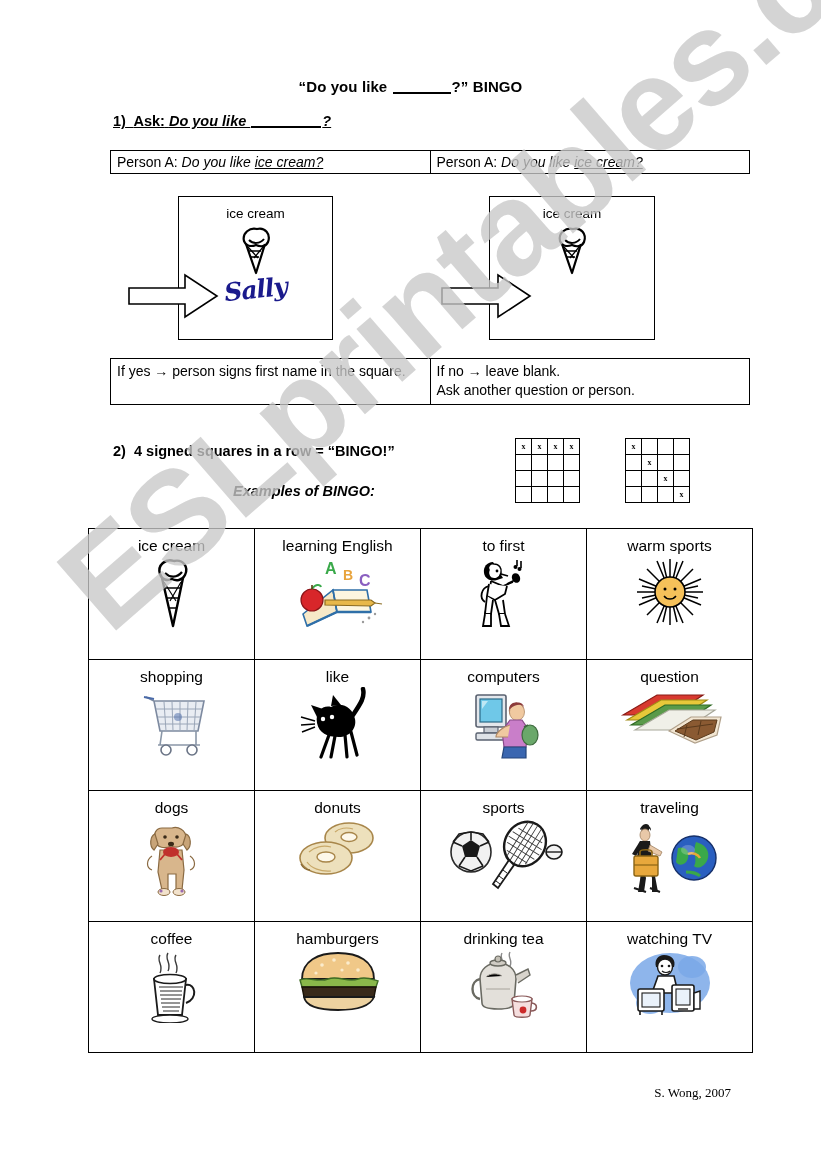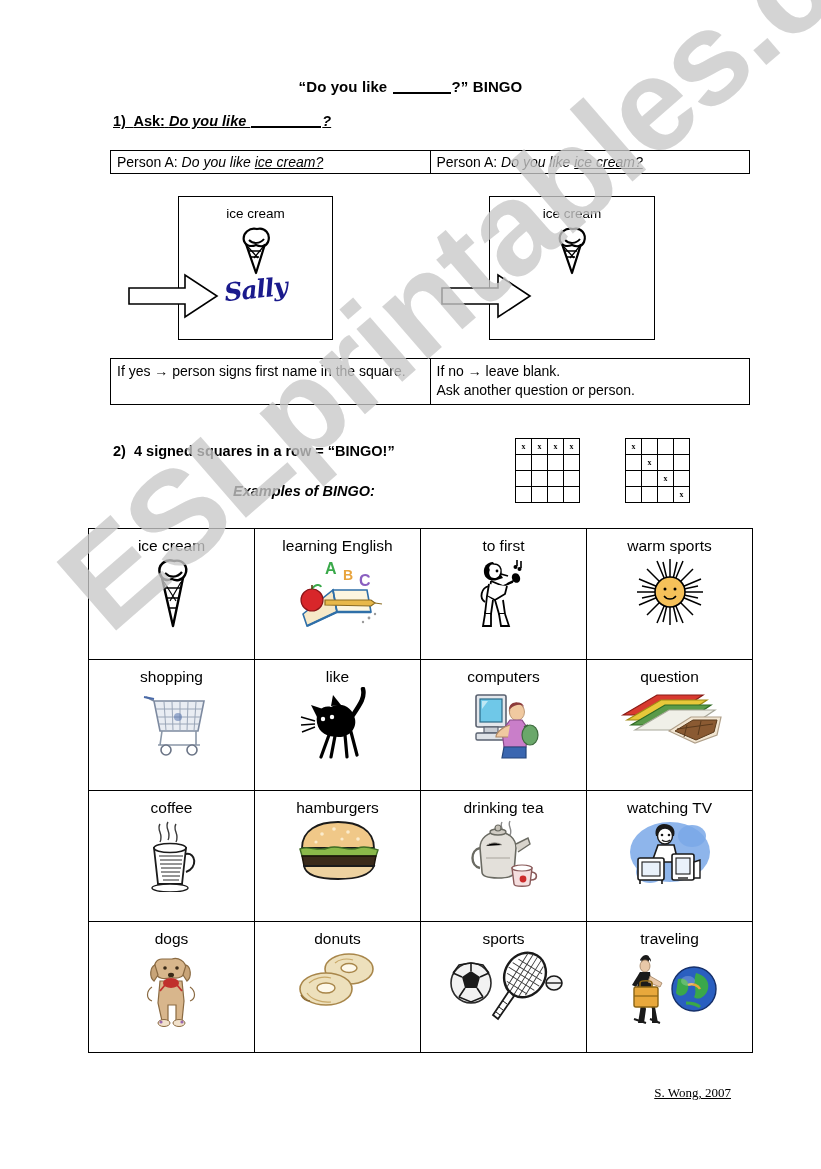--- a/index.html
+++ b/index.html
@@ -249,21 +249,20 @@
   }
 
   
   #footer {
     position: absolute;
     left: 0; top: 1085px;
     width: 731px;
     text-align: right;
     font-size: 13px;
     font-family: "Liberation Serif", serif;
-    text-decoration: underline;
   }
 </style>
 </head>
 <body>
 
 <div id="page">
 
   <div id="title">
     <span>“Do you like </span><span class="blank-line"></span><span>?” BINGO</span>
   </div>
@@ -544,100 +543,20 @@
           <svg width="106" height="60" viewBox="0 0 106 60" xmlns="http://www.w3.org/2000/svg">
             <path d="M6 28 L40 8 L86 8 L56 28 Z" fill="#d83a30" stroke="#8a1a14" stroke-width="1.2"></path>
             <path d="M10 33 L44 13 L90 13 L60 33 Z" fill="#e8c83a" stroke="#a08a14" stroke-width="1.2"></path>
             <path d="M14 38 L48 18 L94 18 L64 38 Z" fill="#5a9a4a" stroke="#2f6a24" stroke-width="1.2"></path>
             <path d="M18 43 L52 23 L98 23 L68 43 Z" fill="#f0f0e8" stroke="#a8a89a" stroke-width="1.2"></path>
             <path d="M52 44 L74 30 L104 30 L100 48 L78 56 Z" fill="#f2e6d2" stroke="#b0a08a" stroke-width="1.2"></path>
             <path d="M58 44 L76 33 L100 33 L97 45 L79 53 Z" fill="#8a5a32" stroke="#5a3a1c" stroke-width="1"></path>
             <g stroke="#5a3a1c" stroke-width="1">
               <path d="M70 38 L67 50 M84 34 L81 48 M60 42 L96 37"></path>
             </g>
-          </svg>
-        </span>
-      </td>
-    </tr>
-
-    <tr>
-      <td>
-        <span class="cell-label">coffee</span>
-        <span class="cell-art">
-          <svg width="60" height="74" viewBox="0 0 60 74" xmlns="http://www.w3.org/2000/svg">
-            <path d="M18 6 C14 12, 22 16, 18 24 M26 4 C22 10, 30 14, 26 22 M34 6 C30 12, 38 16, 34 24" fill="none" stroke="#3a3a3a" stroke-width="1.4"></path>
-            <path d="M12 30 L16 66 L40 66 L44 30 Z" fill="#fff" stroke="#1a1a1a" stroke-width="1.8"></path>
-            <ellipse cx="28" cy="30" rx="16" ry="4.5" fill="#fff" stroke="#1a1a1a" stroke-width="1.6"></ellipse>
-            <g stroke="#2a2a2a" stroke-width="1">
-              <path d="M17 38 L41 38 M18 42 L40 42 M18 46 L40 46 M19 50 L39 50 M19 54 L38 54 M20 58 L38 58 M21 62 L37 62"></path>
-            </g>
-            <path d="M44 36 C54 34, 56 50, 44 54" fill="none" stroke="#1a1a1a" stroke-width="2"></path>
-            <ellipse cx="28" cy="70" rx="18" ry="4" fill="#fff" stroke="#1a1a1a" stroke-width="1.4"></ellipse>
-          </svg>
-        </span>
-      </td>
-      <td>
-        <span class="cell-label">hamburgers</span>
-        <span class="cell-art">
-          <svg width="88" height="62" viewBox="0 0 88 62" xmlns="http://www.w3.org/2000/svg">
-            <path d="M8 30 C8 12, 24 4, 44 4 C64 4, 80 12, 80 30 Z" fill="#f0c888" stroke="#1a1a1a" stroke-width="1.8"></path>
-            <g fill="#fbeccd">
-              <circle cx="28" cy="16" r="1.8"></circle>
-                  <circle cx="40" cy="11" r="1.8"></circle>
-              <circle cx="54" cy="14" r="1.8"></circle>
-                  <circle cx="64" cy="21" r="1.8"></circle>
-              <circle cx="22" cy="24" r="1.6"></circle>
-                  <circle cx="48" cy="21" r="1.6"></circle>
-            </g>
-            <path d="M6 31 C14 27, 24 34, 34 30 C44 26, 54 34, 64 30 C72 27, 80 31, 84 32 L82 38 L8 38 Z" fill="#8ab84a" stroke="#3e6b24" stroke-width="1.4"></path>
-            <path d="M8 38 L82 38 L80 48 L10 48 Z" fill="#3a2a1a" stroke="#1a1208" stroke-width="1.4"></path>
-            <path d="M10 48 C12 58, 26 61, 44 61 C62 61, 76 58, 80 48 Z" fill="#edd2a0" stroke="#1a1a1a" stroke-width="1.8"></path>
-          </svg>
-        </span>
-      </td>
-      <td>
-        <span class="cell-label">drinking tea</span>
-        <span class="cell-art">
-          <svg width="72" height="72" viewBox="0 0 72 72" xmlns="http://www.w3.org/2000/svg">
-            <path d="M34 4 C31 9, 37 12, 34 18 M42 3 C39 8, 45 11, 42 17" fill="none" stroke="#8a8a8a" stroke-width="1.4"></path>
-            <path d="M12 30 C12 20, 20 14, 30 14 C40 14, 48 20, 48 30 L46 54 C46 58, 40 60, 30 60 C20 60, 14 58, 14 54 Z" fill="#e3e0da" stroke="#6a6a62" stroke-width="1.6"></path>
-            <ellipse cx="30" cy="14" rx="8" ry="3" fill="#d0ccc4" stroke="#6a6a62" stroke-width="1.4"></ellipse>
-            <circle cx="30" cy="10" r="3" fill="#c4c0b6" stroke="#6a6a62" stroke-width="1.2"></circle>
-            <path d="M48 26 L60 20 L62 26 L50 34" fill="#d8d4cc" stroke="#6a6a62" stroke-width="1.4"></path>
-            <path d="M12 30 C2 32, 2 48, 12 50" fill="none" stroke="#6a6a62" stroke-width="2.4"></path>
-            <g stroke="#a8a49c" stroke-width="1">
-              <path d="M18 28 C22 24, 30 24, 34 27 M18 40 L42 40"></path>
-            </g>
-            <path d="M44 50 L46 66 C46 69, 62 69, 62 66 L64 50 Z" fill="#f5dede" stroke="#8a5a5a" stroke-width="1.4"></path>
-            <ellipse cx="54" cy="50" rx="10" ry="3" fill="#fff" stroke="#8a5a5a" stroke-width="1.2"></ellipse>
-            <circle cx="55" cy="61" r="3.4" fill="#cc2a2a"></circle>
-            <path d="M64 54 C70 55, 70 62, 63 62" fill="none" stroke="#8a5a5a" stroke-width="1.6"></path>
-          </svg>
-        </span>
-      </td>
-      <td>
-        <span class="cell-label">watching TV</span>
-        <span class="cell-art">
-          <svg width="88" height="72" viewBox="0 0 88 72" xmlns="http://www.w3.org/2000/svg">
-            <ellipse cx="44" cy="34" rx="40" ry="30" fill="#7aa8e8" opacity="0.85"></ellipse>
-            <ellipse cx="24" cy="54" rx="14" ry="11" fill="#7aa8e8" opacity="0.85"></ellipse>
-            <ellipse cx="66" cy="18" rx="14" ry="11" fill="#7aa8e8" opacity="0.85"></ellipse>
-            <path d="M38 6 C32 6, 28 11, 30 18 L48 18 C50 11, 46 6, 38 6 Z" fill="#1a1a1a"></path>
-            <ellipse cx="39" cy="18" rx="7.5" ry="8" fill="#fff" stroke="#1a1a1a" stroke-width="1.4"></ellipse>
-            <circle cx="36" cy="17" r="1.3" fill="#1a1a1a"></circle>
-            <circle cx="43" cy="17" r="1.3" fill="#1a1a1a"></circle>
-            <path d="M36 22 C38 24, 42 24, 44 22" fill="none" stroke="#1a1a1a" stroke-width="1.2"></path>
-            <path d="M32 27 L26 44 L52 44 L48 27 Z" fill="#fff" stroke="#1a1a1a" stroke-width="1.6"></path>
-            <rect x="12" y="40" width="26" height="22" rx="2" fill="#fff" stroke="#1a1a1a" stroke-width="1.6"></rect>
-            <rect x="16" y="44" width="18" height="14" fill="#eaf2fb" stroke="#1a1a1a" stroke-width="1.1"></rect>
-            <path d="M14 62 L14 66 M36 62 L36 66" stroke="#1a1a1a" stroke-width="1.6"></path>
-            <rect x="46" y="36" width="22" height="26" rx="2" fill="#fff" stroke="#1a1a1a" stroke-width="1.6"></rect>
-            <rect x="50" y="40" width="14" height="16" fill="#eaf2fb" stroke="#1a1a1a" stroke-width="1.1"></rect>
-            <path d="M52 60 L62 60" stroke="#1a1a1a" stroke-width="1.4"></path>
-            <path d="M68 44 L74 42 L74 60 L68 60 Z" fill="#fff" stroke="#1a1a1a" stroke-width="1.4"></path>
           </svg>
         </span>
       </td>
     </tr>
 
     <tr>
       <td>
         <span class="cell-label">dogs</span>
         <span class="cell-art">
           <svg width="64" height="78" viewBox="0 0 64 78" xmlns="http://www.w3.org/2000/svg">
@@ -716,20 +635,100 @@
             <circle cx="74" cy="40" r="22" fill="#2a5fc0" stroke="#16306a" stroke-width="1.4"></circle>
             <path d="M58 30 C64 28, 70 32, 68 40 C66 48, 58 48, 56 44 Z" fill="#3aa84a"></path>
             <path d="M76 24 C84 26, 90 32, 88 40 C86 48, 78 52, 74 48 C78 42, 72 34, 76 24 Z" fill="#3aa84a"></path>
             <path d="M66 54 C72 54, 78 56, 80 58" fill="none" stroke="#3aa84a" stroke-width="3"></path>
             <path d="M68 36 C72 34, 78 36, 80 40" fill="none" stroke="#e8a83c" stroke-width="2.4"></path>
             <ellipse cx="68" cy="32" rx="7" ry="5" fill="#ffffff" opacity="0.22"></ellipse>
           </svg>
         </span>
       </td>
     </tr>
+
+    <tr>
+      <td>
+        <span class="cell-label">coffee</span>
+        <span class="cell-art">
+          <svg width="60" height="74" viewBox="0 0 60 74" xmlns="http://www.w3.org/2000/svg">
+            <path d="M18 6 C14 12, 22 16, 18 24 M26 4 C22 10, 30 14, 26 22 M34 6 C30 12, 38 16, 34 24" fill="none" stroke="#3a3a3a" stroke-width="1.4"></path>
+            <path d="M12 30 L16 66 L40 66 L44 30 Z" fill="#fff" stroke="#1a1a1a" stroke-width="1.8"></path>
+            <ellipse cx="28" cy="30" rx="16" ry="4.5" fill="#fff" stroke="#1a1a1a" stroke-width="1.6"></ellipse>
+            <g stroke="#2a2a2a" stroke-width="1">
+              <path d="M17 38 L41 38 M18 42 L40 42 M18 46 L40 46 M19 50 L39 50 M19 54 L38 54 M20 58 L38 58 M21 62 L37 62"></path>
+            </g>
+            <path d="M44 36 C54 34, 56 50, 44 54" fill="none" stroke="#1a1a1a" stroke-width="2"></path>
+            <ellipse cx="28" cy="70" rx="18" ry="4" fill="#fff" stroke="#1a1a1a" stroke-width="1.4"></ellipse>
+          </svg>
+        </span>
+      </td>
+      <td>
+        <span class="cell-label">hamburgers</span>
+        <span class="cell-art">
+          <svg width="88" height="62" viewBox="0 0 88 62" xmlns="http://www.w3.org/2000/svg">
+            <path d="M8 30 C8 12, 24 4, 44 4 C64 4, 80 12, 80 30 Z" fill="#f0c888" stroke="#1a1a1a" stroke-width="1.8"></path>
+            <g fill="#fbeccd">
+              <circle cx="28" cy="16" r="1.8"></circle>
+                  <circle cx="40" cy="11" r="1.8"></circle>
+              <circle cx="54" cy="14" r="1.8"></circle>
+                  <circle cx="64" cy="21" r="1.8"></circle>
+              <circle cx="22" cy="24" r="1.6"></circle>
+                  <circle cx="48" cy="21" r="1.6"></circle>
+            </g>
+            <path d="M6 31 C14 27, 24 34, 34 30 C44 26, 54 34, 64 30 C72 27, 80 31, 84 32 L82 38 L8 38 Z" fill="#8ab84a" stroke="#3e6b24" stroke-width="1.4"></path>
+            <path d="M8 38 L82 38 L80 48 L10 48 Z" fill="#3a2a1a" stroke="#1a1208" stroke-width="1.4"></path>
+            <path d="M10 48 C12 58, 26 61, 44 61 C62 61, 76 58, 80 48 Z" fill="#edd2a0" stroke="#1a1a1a" stroke-width="1.8"></path>
+          </svg>
+        </span>
+      </td>
+      <td>
+        <span class="cell-label">drinking tea</span>
+        <span class="cell-art">
+          <svg width="72" height="72" viewBox="0 0 72 72" xmlns="http://www.w3.org/2000/svg">
+            <path d="M34 4 C31 9, 37 12, 34 18 M42 3 C39 8, 45 11, 42 17" fill="none" stroke="#8a8a8a" stroke-width="1.4"></path>
+            <path d="M12 30 C12 20, 20 14, 30 14 C40 14, 48 20, 48 30 L46 54 C46 58, 40 60, 30 60 C20 60, 14 58, 14 54 Z" fill="#e3e0da" stroke="#6a6a62" stroke-width="1.6"></path>
+            <ellipse cx="30" cy="14" rx="8" ry="3" fill="#d0ccc4" stroke="#6a6a62" stroke-width="1.4"></ellipse>
+            <circle cx="30" cy="10" r="3" fill="#c4c0b6" stroke="#6a6a62" stroke-width="1.2"></circle>
+            <path d="M48 26 L60 20 L62 26 L50 34" fill="#d8d4cc" stroke="#6a6a62" stroke-width="1.4"></path>
+            <path d="M12 30 C2 32, 2 48, 12 50" fill="none" stroke="#6a6a62" stroke-width="2.4"></path>
+            <g stroke="#a8a49c" stroke-width="1">
+              <path d="M18 28 C22 24, 30 24, 34 27 M18 40 L42 40"></path>
+            </g>
+            <path d="M44 50 L46 66 C46 69, 62 69, 62 66 L64 50 Z" fill="#f5dede" stroke="#8a5a5a" stroke-width="1.4"></path>
+            <ellipse cx="54" cy="50" rx="10" ry="3" fill="#fff" stroke="#8a5a5a" stroke-width="1.2"></ellipse>
+            <circle cx="55" cy="61" r="3.4" fill="#cc2a2a"></circle>
+            <path d="M64 54 C70 55, 70 62, 63 62" fill="none" stroke="#8a5a5a" stroke-width="1.6"></path>
+          </svg>
+        </span>
+      </td>
+      <td>
+        <span class="cell-label">watching TV</span>
+        <span class="cell-art">
+          <svg width="88" height="72" viewBox="0 0 88 72" xmlns="http://www.w3.org/2000/svg">
+            <ellipse cx="44" cy="34" rx="40" ry="30" fill="#7aa8e8" opacity="0.85"></ellipse>
+            <ellipse cx="24" cy="54" rx="14" ry="11" fill="#7aa8e8" opacity="0.85"></ellipse>
+            <ellipse cx="66" cy="18" rx="14" ry="11" fill="#7aa8e8" opacity="0.85"></ellipse>
+            <path d="M38 6 C32 6, 28 11, 30 18 L48 18 C50 11, 46 6, 38 6 Z" fill="#1a1a1a"></path>
+            <ellipse cx="39" cy="18" rx="7.5" ry="8" fill="#fff" stroke="#1a1a1a" stroke-width="1.4"></ellipse>
+            <circle cx="36" cy="17" r="1.3" fill="#1a1a1a"></circle>
+            <circle cx="43" cy="17" r="1.3" fill="#1a1a1a"></circle>
+            <path d="M36 22 C38 24, 42 24, 44 22" fill="none" stroke="#1a1a1a" stroke-width="1.2"></path>
+            <path d="M32 27 L26 44 L52 44 L48 27 Z" fill="#fff" stroke="#1a1a1a" stroke-width="1.6"></path>
+            <rect x="12" y="40" width="26" height="22" rx="2" fill="#fff" stroke="#1a1a1a" stroke-width="1.6"></rect>
+            <rect x="16" y="44" width="18" height="14" fill="#eaf2fb" stroke="#1a1a1a" stroke-width="1.1"></rect>
+            <path d="M14 62 L14 66 M36 62 L36 66" stroke="#1a1a1a" stroke-width="1.6"></path>
+            <rect x="46" y="36" width="22" height="26" rx="2" fill="#fff" stroke="#1a1a1a" stroke-width="1.6"></rect>
+            <rect x="50" y="40" width="14" height="16" fill="#eaf2fb" stroke="#1a1a1a" stroke-width="1.1"></rect>
+            <path d="M52 60 L62 60" stroke="#1a1a1a" stroke-width="1.4"></path>
+            <path d="M68 44 L74 42 L74 60 L68 60 Z" fill="#fff" stroke="#1a1a1a" stroke-width="1.4"></path>
+          </svg>
+        </span>
+      </td>
+    </tr>
   </tbody>
     </table>
 
   <div id="footer">S. Wong, 2007</div>
 
 </div>
 
 <div id="watermark">
   <div class="wm-text">ESLprintables.com</div>
 </div>

